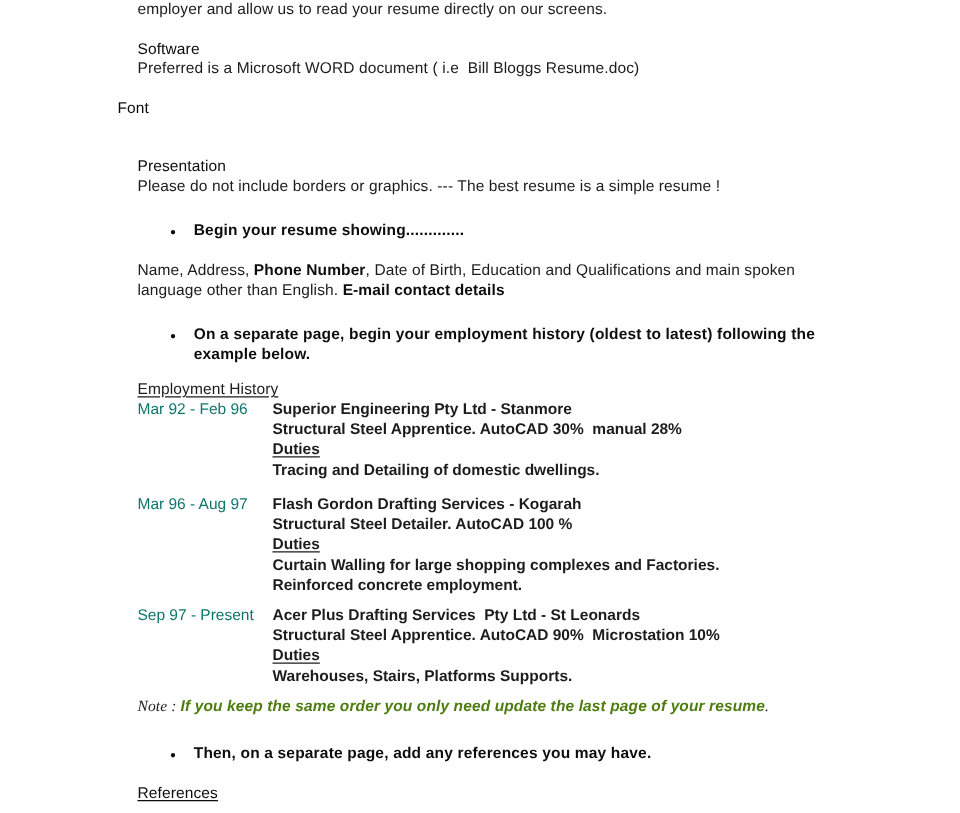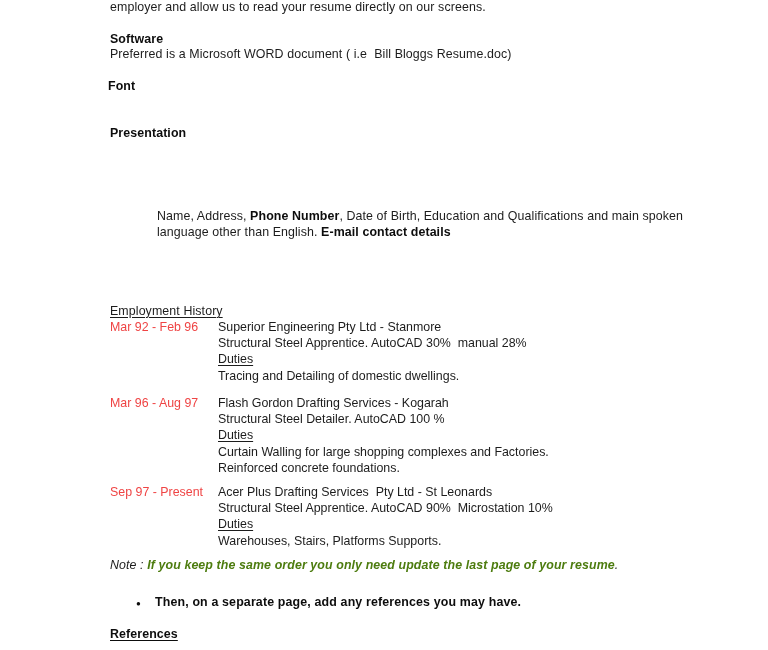--- a/index.html
+++ b/index.html
@@ -30,28 +30,28 @@
   .t {
     position: absolute;
     font-size: 12.4px;
     line-height: 16.2px;
     letter-spacing: 0.1px;
     white-space: pre-wrap;
     color: #1c1c1c;
   }
 
   .head {
-    font-weight: bold;
+    font-weight: normal;
     font-size: 12.4px;
     color: #0d0d0d;
   }
 
   .b { font-weight: bold; color: #0d0d0d; }
   .u { text-decoration: underline; text-underline-offset: 1.5px; }
-  .i { font-style: italic; }
+  .i { font-style: italic; font-family: Liberation Serif, serif; }
   .bi { font-weight: bold; font-style: italic; color: #4d7c0f; }
 
   
   .bullet-row {
     position: absolute;
     display: flex;
     align-items: flex-start;
   }
   .bullet-dot {
     width: 19px;
@@ -73,67 +73,77 @@
   .job {
     position: absolute;
     display: flex;
     align-items: flex-start;
   }
   .job-date {
     flex: 0 0 108px;
     width: 108px;
     font-size: 12.4px;
     line-height: 16.2px;
-    color: #ef4444;
+    color: #0f766e;
   }
   .job-detail {
     font-size: 12.4px;
     line-height: 16.2px;
     color: #1c1c1c;
+    font-weight: bold;
   }
   .job-detail div { white-space: pre; }
 </style>
 </head>
 <body>
 
 <div class="page">
 
   <div class="t" style="left:110px; top:-1px;">employer and allow us to read your resume directly on our screens.</div>
 
   <div class="t head" style="left:110px; top:31px;">Software</div>
   <div class="t" style="left:110px; top:46px;">Preferred is a Microsoft WORD document ( i.e  Bill Bloggs Resume.doc)</div>
 
-  <div class="t head" style="left:108px; top:78px;">Font</div>
+  <div class="t head" style="left:94px; top:78px;">Font</div>
 
   <div class="t head" style="left:110px; top:125px;">Presentation</div>
+  <div class="t" style="left:110px; top:141px;">Please do not include borders or graphics. --- The best resume is a simple resume !</div>
 
+  <div class="bullet-row" style="left:136px; top:176px; width:520px;">
+    <span class="bullet-dot"></span>
+    <span class="bullet-text">Begin your resume showing.............</span>
+  </div>
 
-  <div class="t" style="left:110px; top:208px; width:540px;margin-left:47px;"><span>Name, Address, </span><span class="b">Phone Number</span><span>, Date of Birth, Education and Qualifications and main spoken language other than English. </span><span class="b">E-mail contact details</span></div>
+  <div class="t" style="left:110px; top:208px; width:540px;"><span>Name, Address, </span><span class="b">Phone Number</span><span>, Date of Birth, Education and Qualifications and main spoken language other than English. </span><span class="b">E-mail contact details</span></div>
 
+  <div class="bullet-row" style="left:136px; top:259px; width:524px;">
+    <span class="bullet-dot"></span>
+    <span class="bullet-text">On a separate page, begin your employment history (oldest to latest) following the example below.</span>
+  </div>
 
   <div class="t u" style="left:110px; top:303px;text-decoration:underline;">Employment History</div>
 
   <div class="job" style="left:110px; top:319px; width:560px;">
     <span class="job-date">Mar 92 - Feb 96</span>
     <span class="job-detail">
       <div>Superior Engineering Pty Ltd - Stanmore</div>
       <div>Structural Steel Apprentice. AutoCAD 30%  manual 28%</div>
       <div class="u" style="display:inline-block;">Duties</div>
       <div>Tracing and Detailing of domestic dwellings.</div>
     </span>
   </div>
 
   <div class="job" style="left:110px; top:395px; width:560px;">
     <span class="job-date">Mar 96 - Aug 97</span>
     <span class="job-detail">
       <div>Flash Gordon Drafting Services - Kogarah</div>
       <div>Structural Steel Detailer. AutoCAD 100 %</div>
       <div class="u" style="display:inline-block;">Duties</div>
       <div>Curtain Walling for large shopping complexes and Factories.</div>
-      <div>Reinforced concrete foundations.</div>
+      <div>Reinforced concrete employment.</div>
     </span>
   </div>
 
   <div class="job" style="left:110px; top:484px; width:560px;">
     <span class="job-date">Sep 97 - Present</span>
     <span class="job-detail">
       <div>Acer Plus Drafting Services  Pty Ltd - St Leonards</div>
       <div>Structural Steel Apprentice. AutoCAD 90%  Microstation 10%</div>
       <div class="u" style="display:inline-block;">Duties</div>
       <div>Warehouses, Stairs, Platforms Supports.</div>

